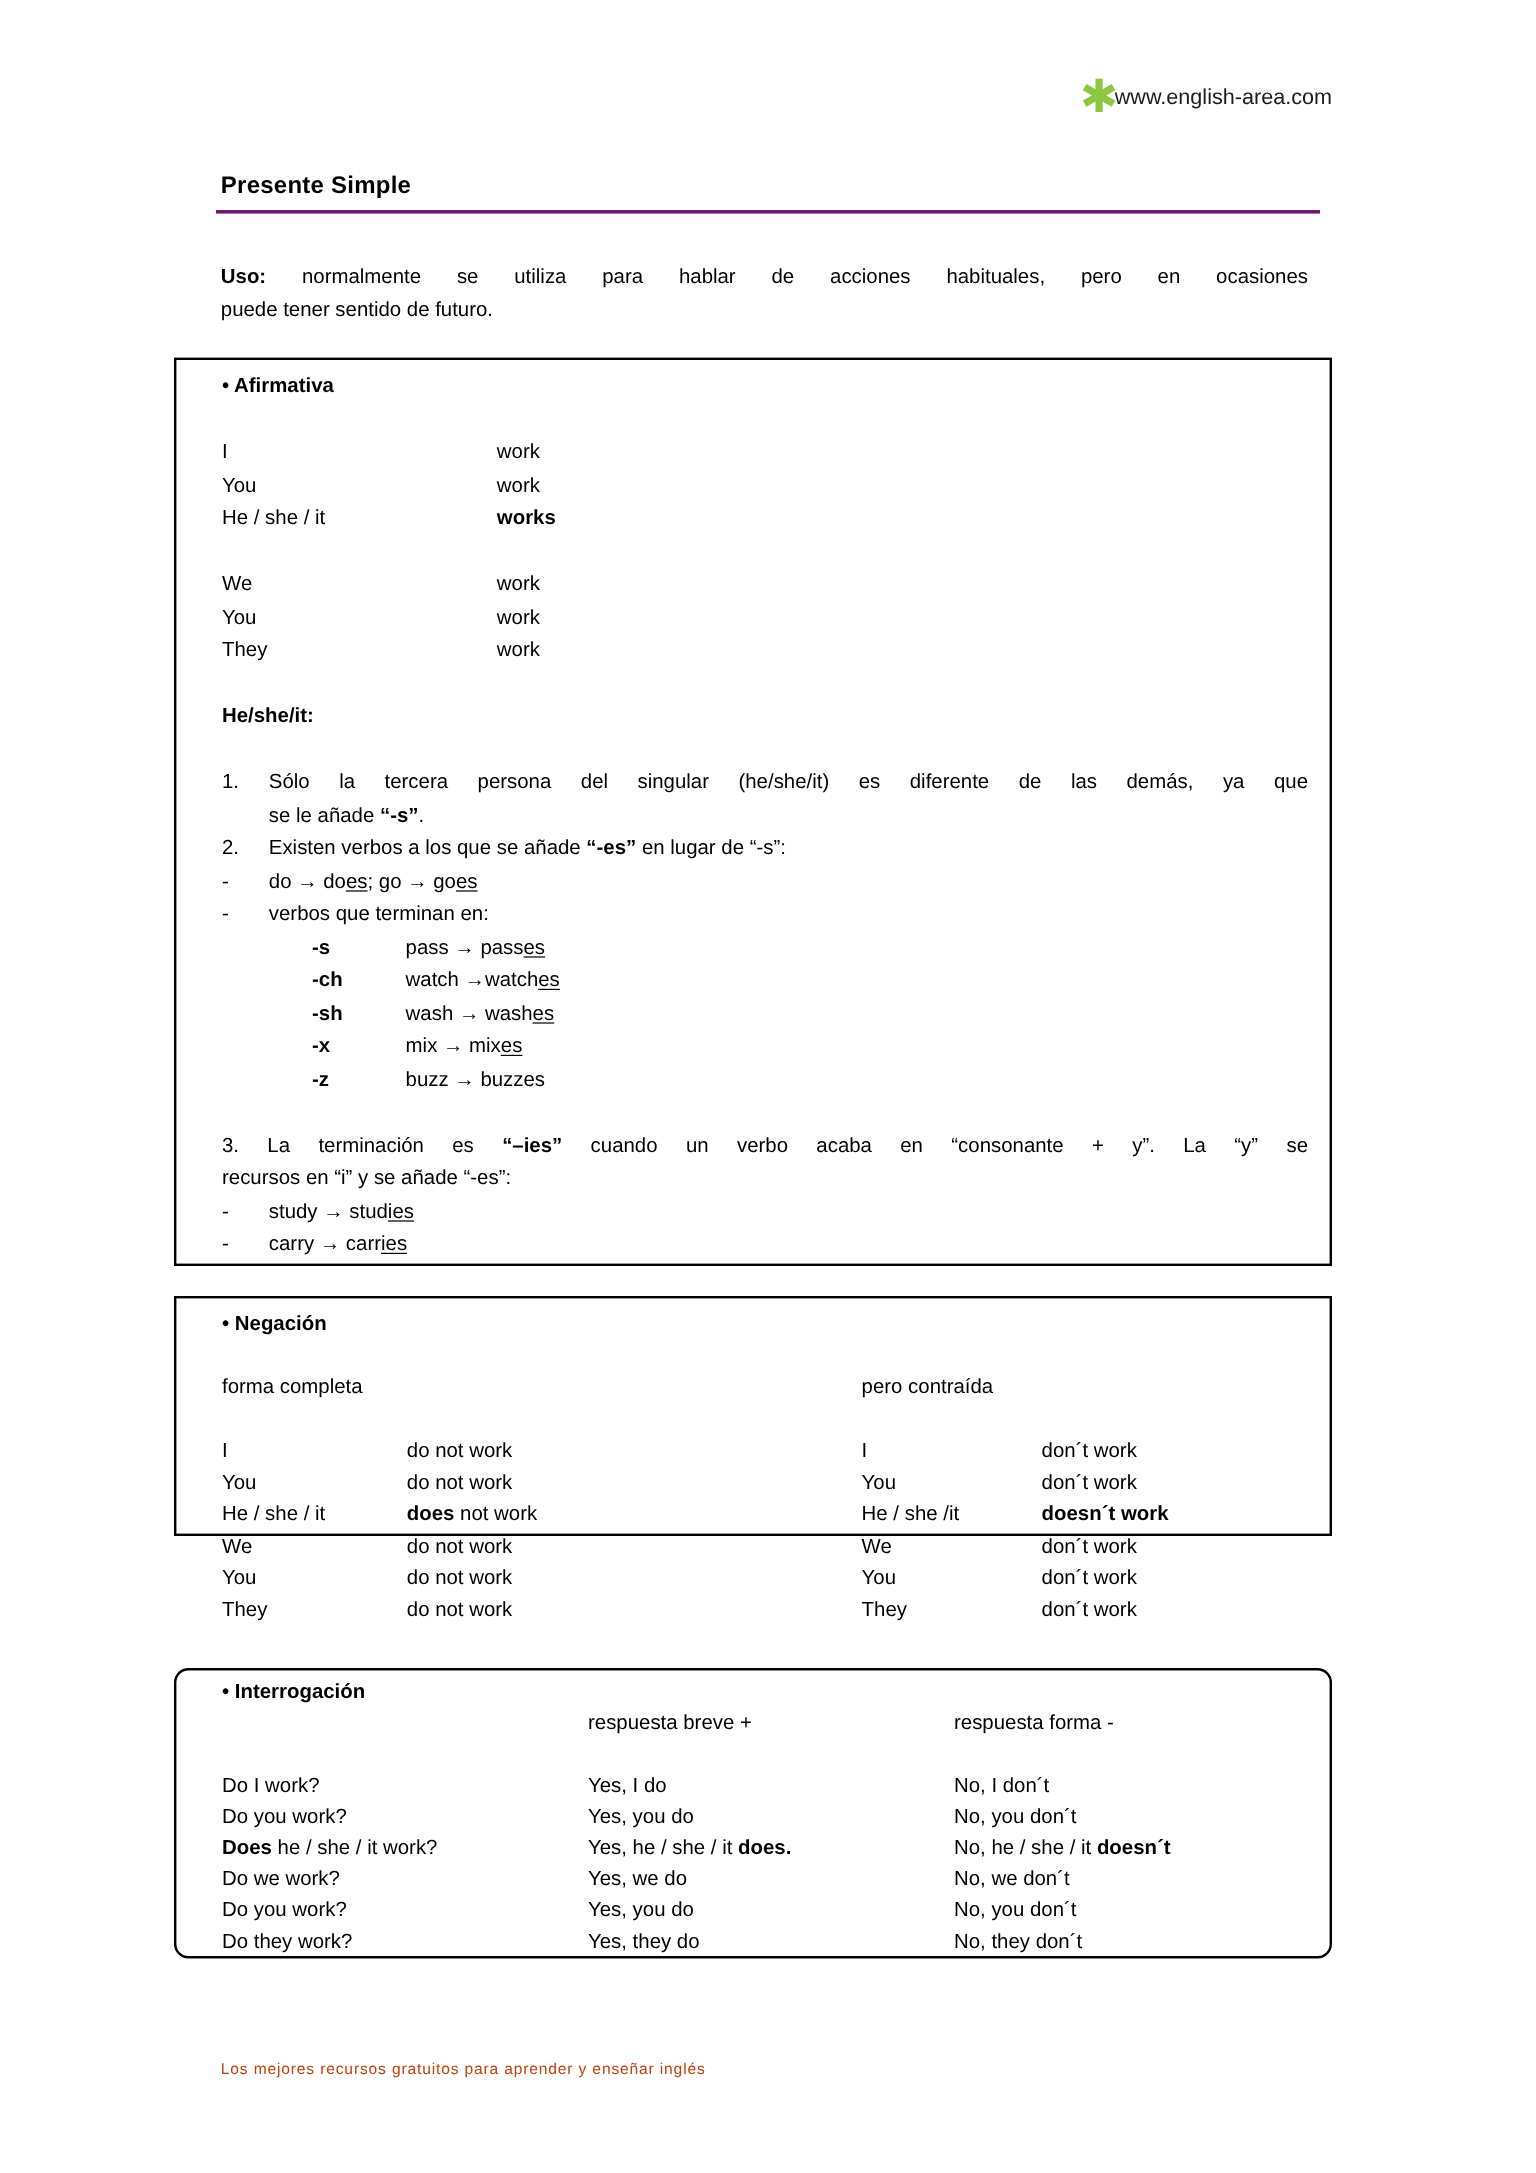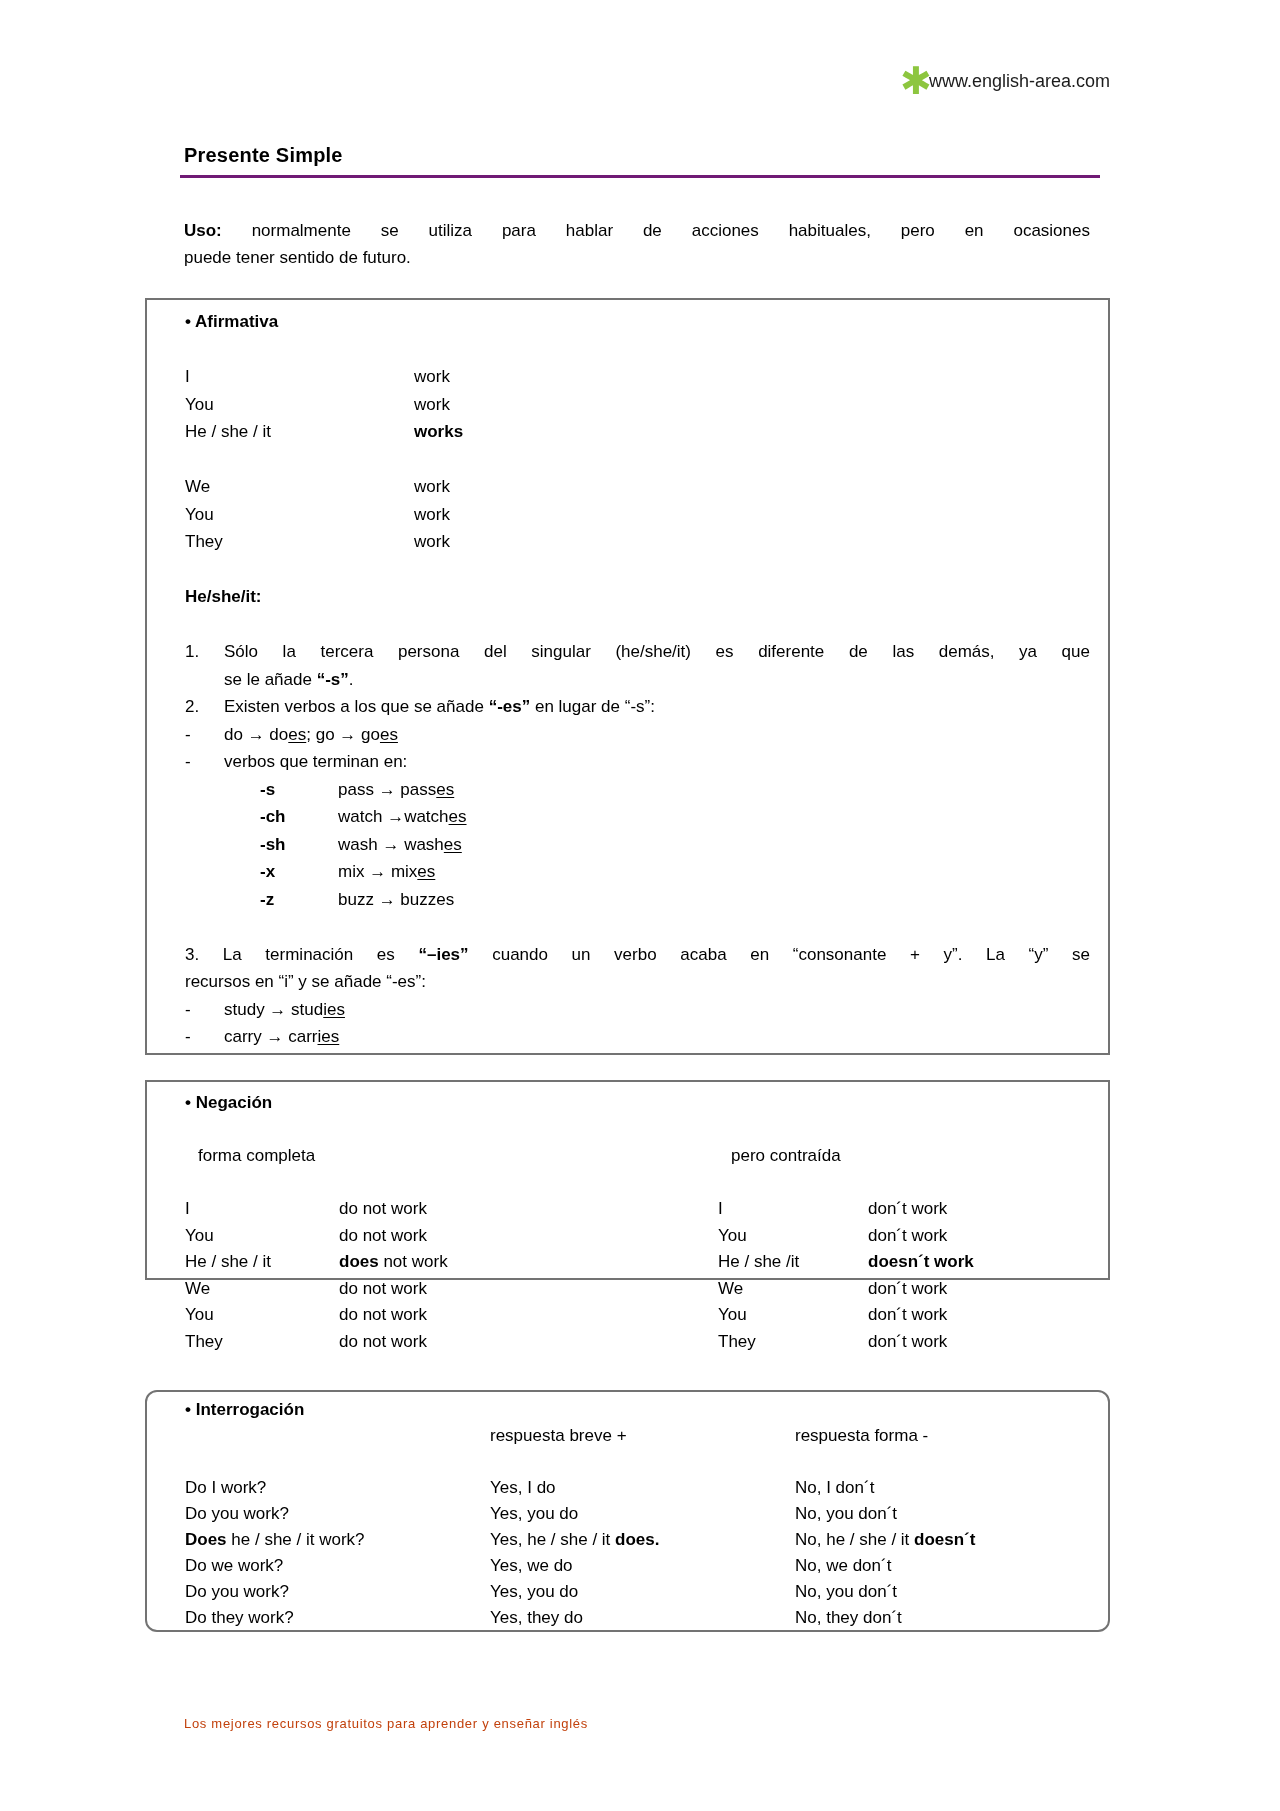--- a/index.html
+++ b/index.html
@@ -6,35 +6,35 @@
   body{width:1280px;height:1811px;position:relative;font-family:"Liberation Sans","DejaVu Sans",sans-serif;color:#000;}
   .b{font-weight:bold;}
   .u{text-decoration:underline;text-underline-offset:2px;}
   .logo{position:absolute;top:64px;right:170px;display:flex;align-items:center;}
   .logo .star{color:#8dc63f;font-size:38px;line-height:34px;font-weight:bold;margin-right:-3px;}
   .logo .url{font-size:18px;color:#1c1c1c;}
   .title-wrap{position:absolute;left:180px;top:144px;width:920px;border-bottom:3px solid #701a75;padding-bottom:8px;}
   .title{font-size:20px;font-weight:bold;padding-left:4px;letter-spacing:0.2px;}
   .uso{position:absolute;left:184px;top:217px;width:906px;font-size:17px;line-height:27px;}
   .jline{text-align:justify;text-align-last:justify;}
-  .box{position:absolute;left:145px;width:965px;border:2px solid #737373;box-sizing:border-box;font-size:17px;background:#fff;}
+  .box{position:absolute;left:145px;width:965px;border:2px solid #000000;box-sizing:border-box;font-size:17px;background:#fff;}
   .box1{top:298px;height:757px;padding:8px 18px 0 38px;line-height:27.5px;}
   .box2{top:1080px;height:200px;padding:8px 18px 0 38px;line-height:26.5px;}
   .box3{top:1390px;height:242px;padding:5px 18px 0 38px;line-height:26px;border-radius:12px;}
   .blank::after{content:"\00a0";}
   .crow{display:flex;}
   .crow .p{width:229px;flex:none;}
   .hang{display:flex;}
   .hang .num{width:39px;flex:none;}
   .hang .hbody{flex:1;min-width:0;}
   .dashrow{display:flex;}
   .dashrow .dash{width:39px;flex:none;}
   .endrow{display:flex;padding-left:75px;}
   .endrow .suf{width:78px;flex:none;font-weight:bold;}
-  .nheads{display:flex;margin-left:13px;}
+  .nheads{display:flex;}
   .nheads .h1{width:533px;flex:none;}
   .nrow{display:flex;}
   .nrow .p1{width:154px;flex:none;}
   .nrow .v1{width:379px;flex:none;}
   .nrow .p2{width:150px;flex:none;}
   .irow{display:flex;}
   .irow .c1{width:305px;flex:none;}
   .irow .c2{width:305px;flex:none;}
   .footer{position:absolute;left:184px;top:1716px;font-size:13px;letter-spacing:0.7px;color:#c2410c;}
 </style>

